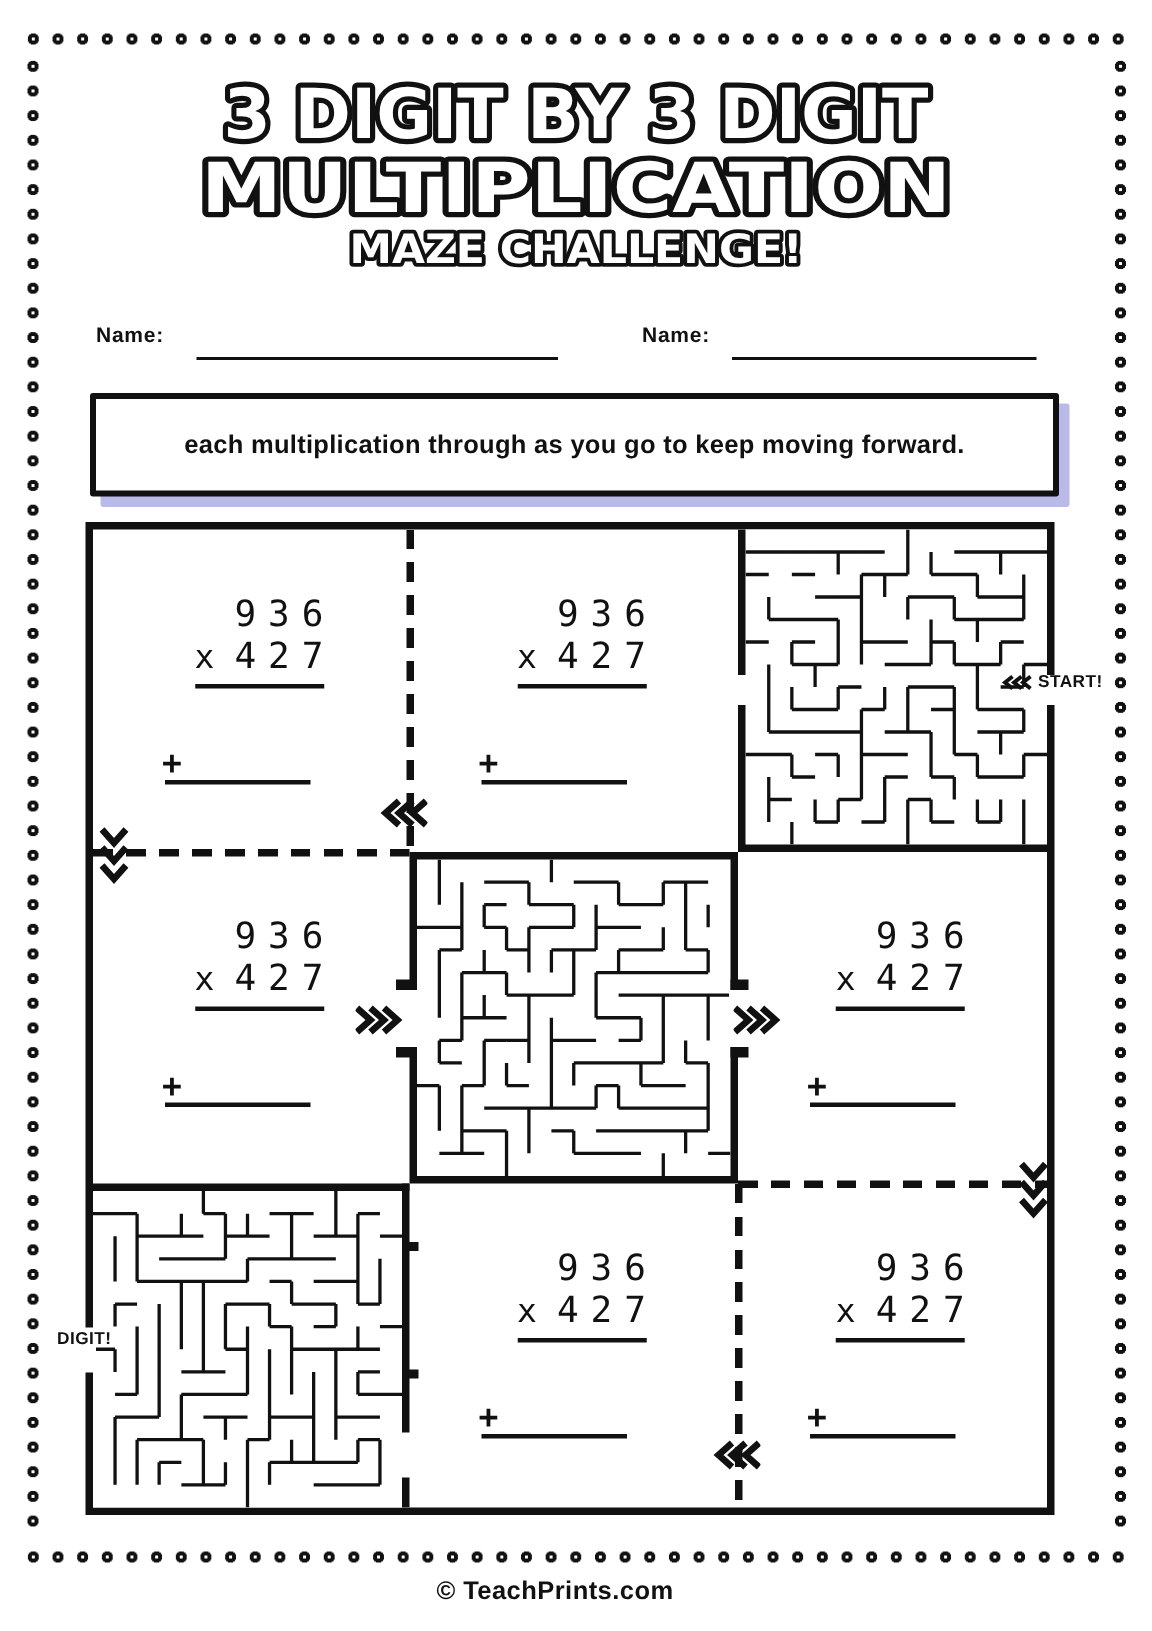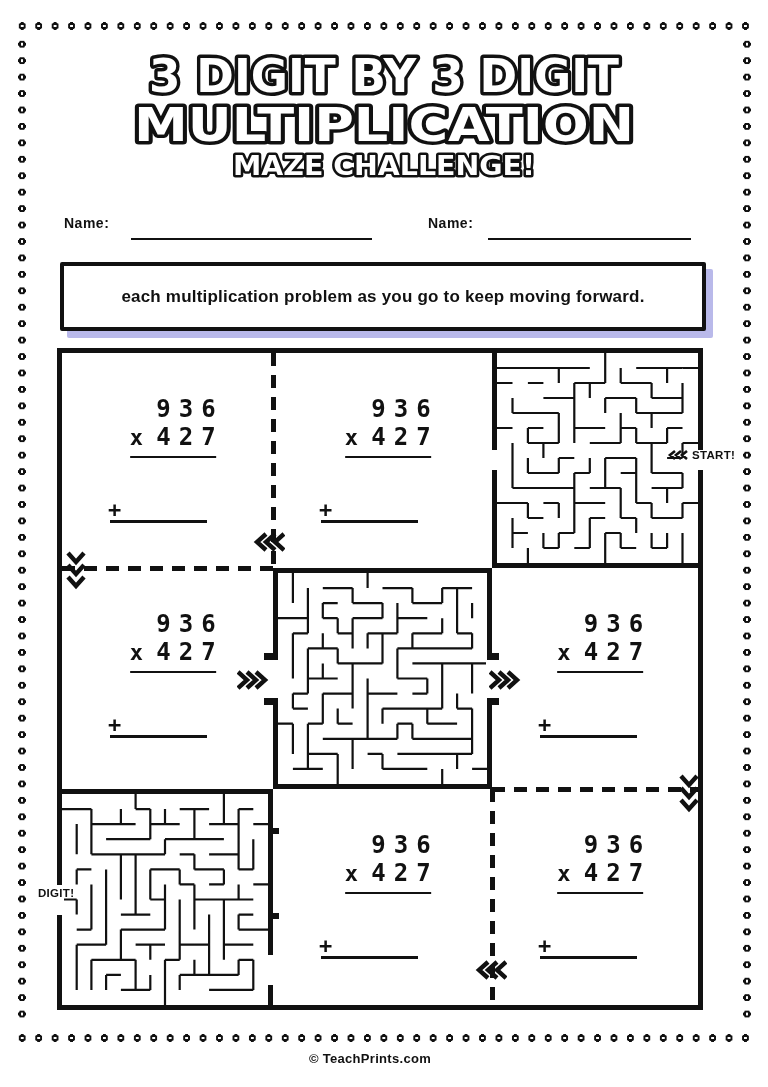--- a/index.html
+++ b/index.html
@@ -55,32 +55,32 @@
   .d4{left:427.5px;top:436px;height:216px;}
   
   .gap{position:absolute;background:#fff;z-index:4;}
   .tab{position:absolute;background:var(--ink,#111);z-index:4;}
   
   .arrow{position:absolute;z-index:5;}
   .mzlabel{position:absolute;z-index:6;display:flex;align-items:center;gap:4px;
     font-size:11.5px;font-weight:bold;letter-spacing:.3px;white-space:nowrap;}
   
   .mult{position:absolute;top:42px;left:50%;transform:translateX(-44%);width:86px;
-    font-family:"DejaVu Sans Mono",monospace;font-weight:700;font-size:24px;line-height:1.18;}
+    font-family:"DejaVu Sans Mono",monospace;font-weight:400;font-size:24px;line-height:1.18;}
   .m-top{text-align:right;letter-spacing:8px;margin-right:-8px;}
   .m-row{display:flex;justify-content:space-between;align-items:baseline;}
   .m-op{font-size:22px;}
   .m-bot{letter-spacing:8px;margin-right:-8px;}
   .m-line{width:100%;height:2.5px;background:var(--ink,#111);margin-top:4px;}
   .ans{position:absolute;left:46px;top:146px;width:102px;height:26px;}
   .a-plus{position:absolute;left:0;top:-2px;font-family:"DejaVu Sans Mono",monospace;font-weight:bold;font-size:22px;}
   .a-line{position:absolute;left:2px;top:21px;width:97px;height:2.5px;background:var(--ink,#111);}
   
   .footer{position:absolute;left:0;top:1051px;width:740px;text-align:center;
-    font-size:13px;font-weight:600;letter-spacing:.3px;}
+    font-size:17px;font-weight:600;letter-spacing:.3px;}
 </style>
 </head>
 <body style="--ink: #111111; --paper: #ffffff; --shadow: #b9b9ea;">
 
 <div class="dots dots-top"></div>
 <div class="dots dots-bottom"></div>
 <div class="dots dots-left"></div>
 <div class="dots dots-right"></div>
 
 <svg class="title-svg" width="768" height="160">
@@ -88,21 +88,21 @@
   <text x="384" y="105" text-anchor="middle" font-size="46" stroke-width="7" textLength="500" lengthAdjust="spacingAndGlyphs">MULTIPLICATION</text>
   <text x="384" y="139" text-anchor="middle" font-size="27" stroke-width="5" textLength="302" lengthAdjust="spacingAndGlyphs">MAZE CHALLENGE!</text>
 </svg>
 
 <span class="nd-label" style="left:64px;top:215px;">Name:</span>
 <div class="nd-line" style="left:131px;top:238px;width:241px;"></div>
 <span class="nd-label" style="left:428px;top:215px;">Name:</span>
 <div class="nd-line" style="left:488px;top:238px;width:203px;"></div>
 
 <div class="instr">
-  <div>each multiplication problem as you go to keep moving forward.</div>
+  <div>each multiplication through as you go to keep moving forward.</div>
 </div>
 
 <div class="grid">
 
   <div class="cell p-r1c1">
     <div class="mult">
       <div class="m-top">936</div>
       <div class="m-row">
         <span class="m-op">x</span>
         <span class="m-bot">427</span>

